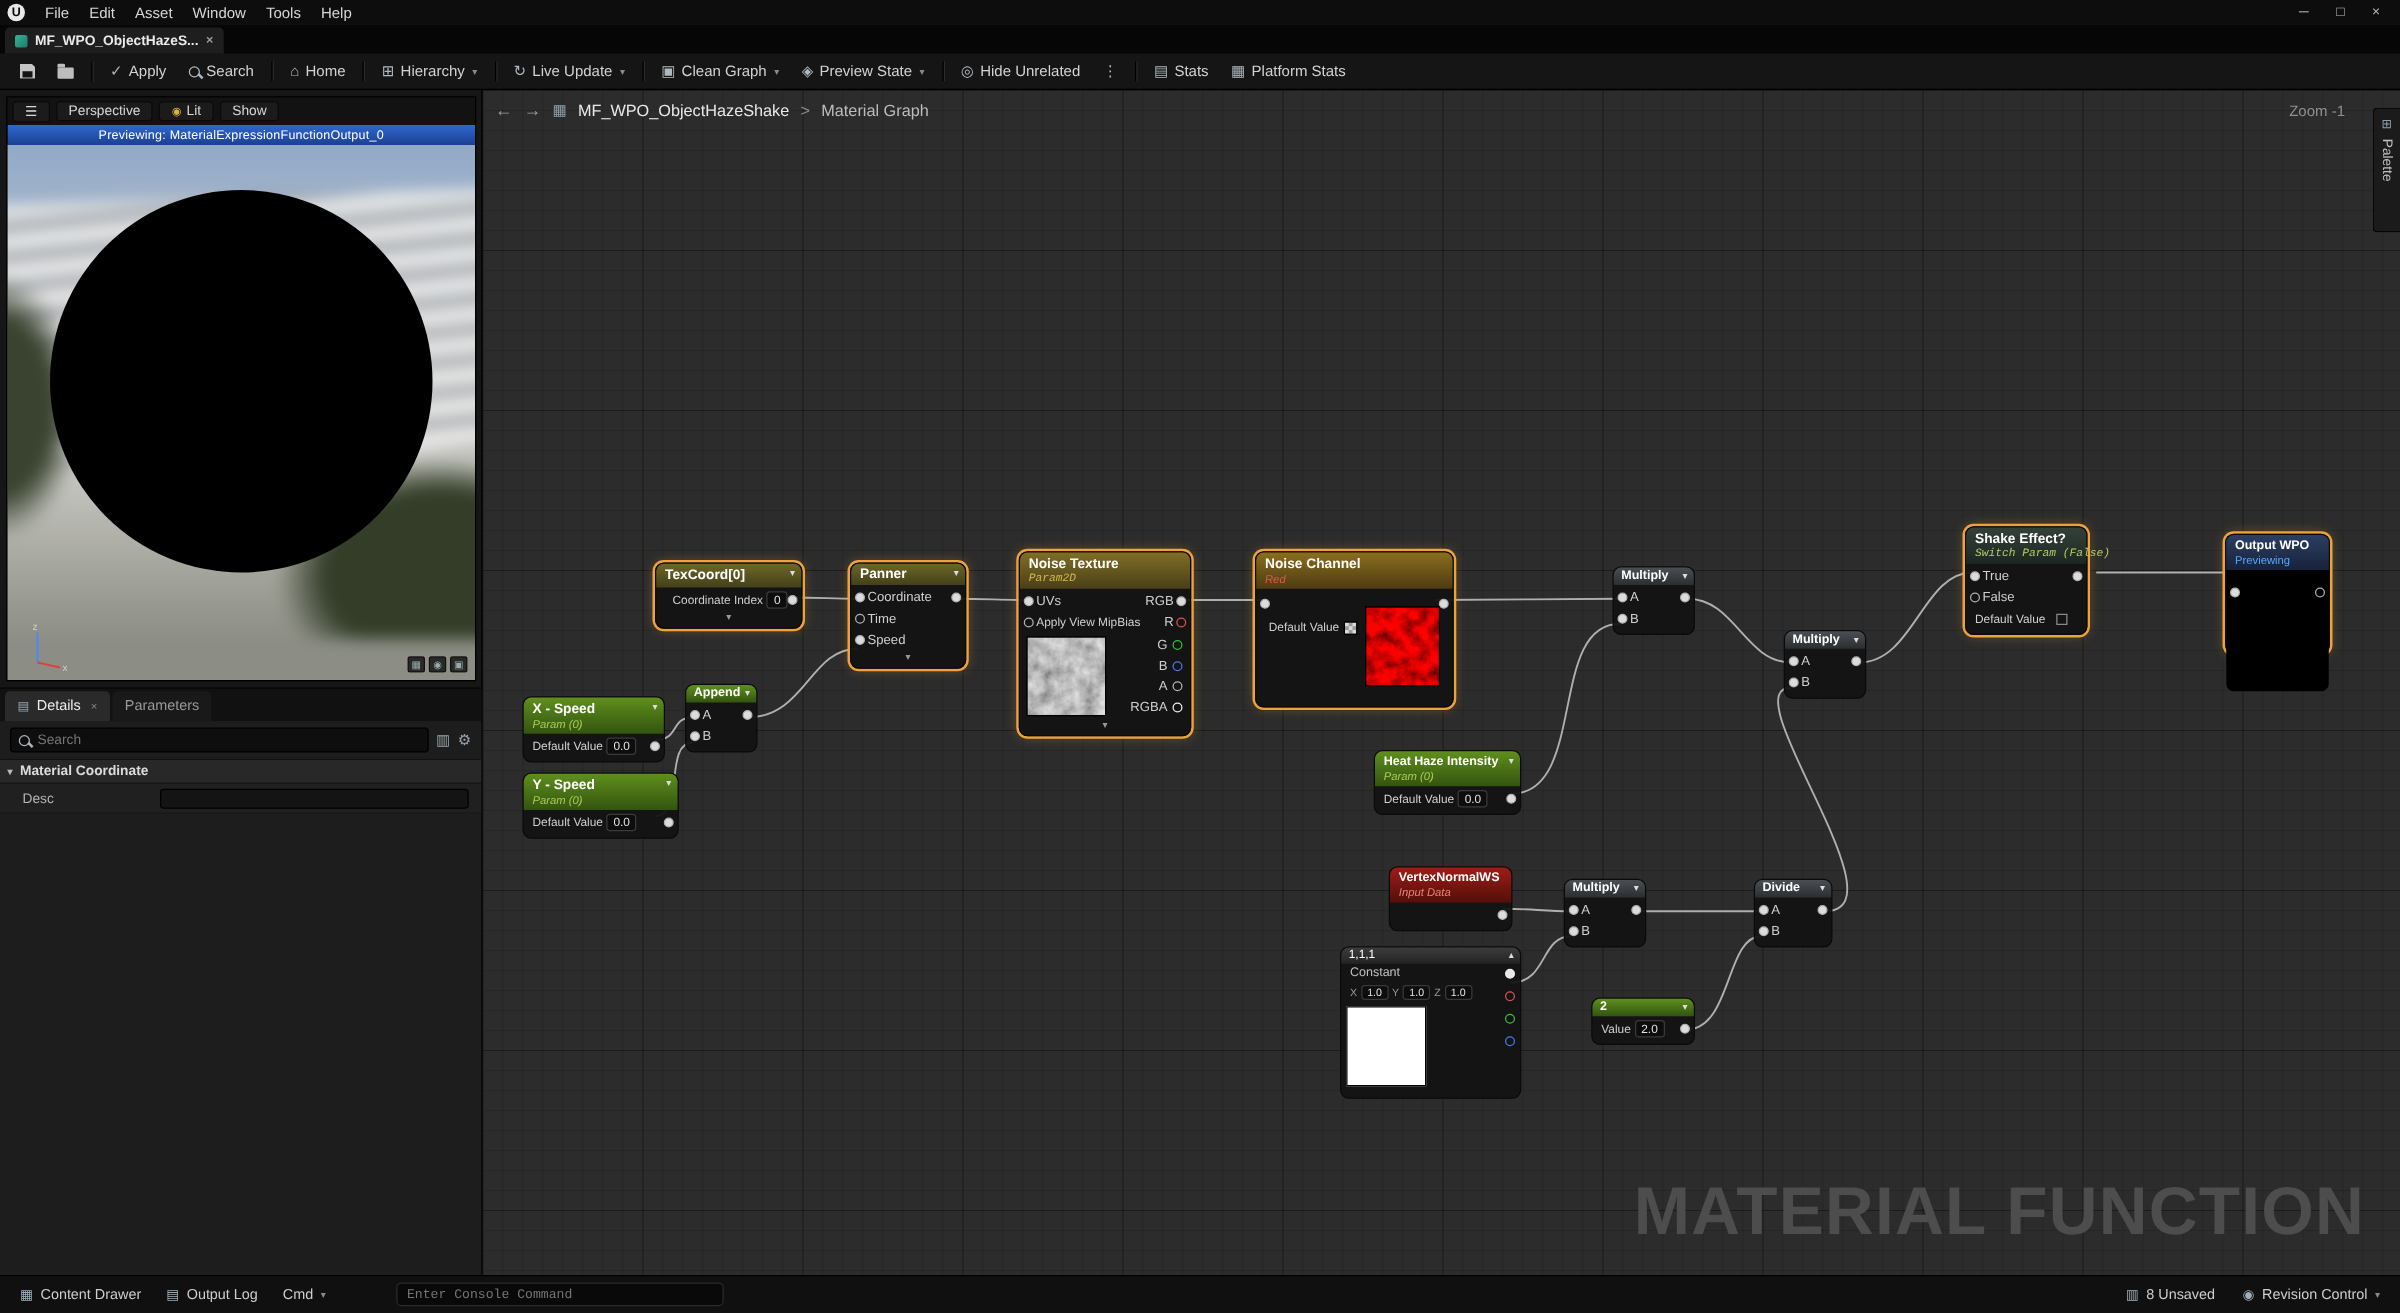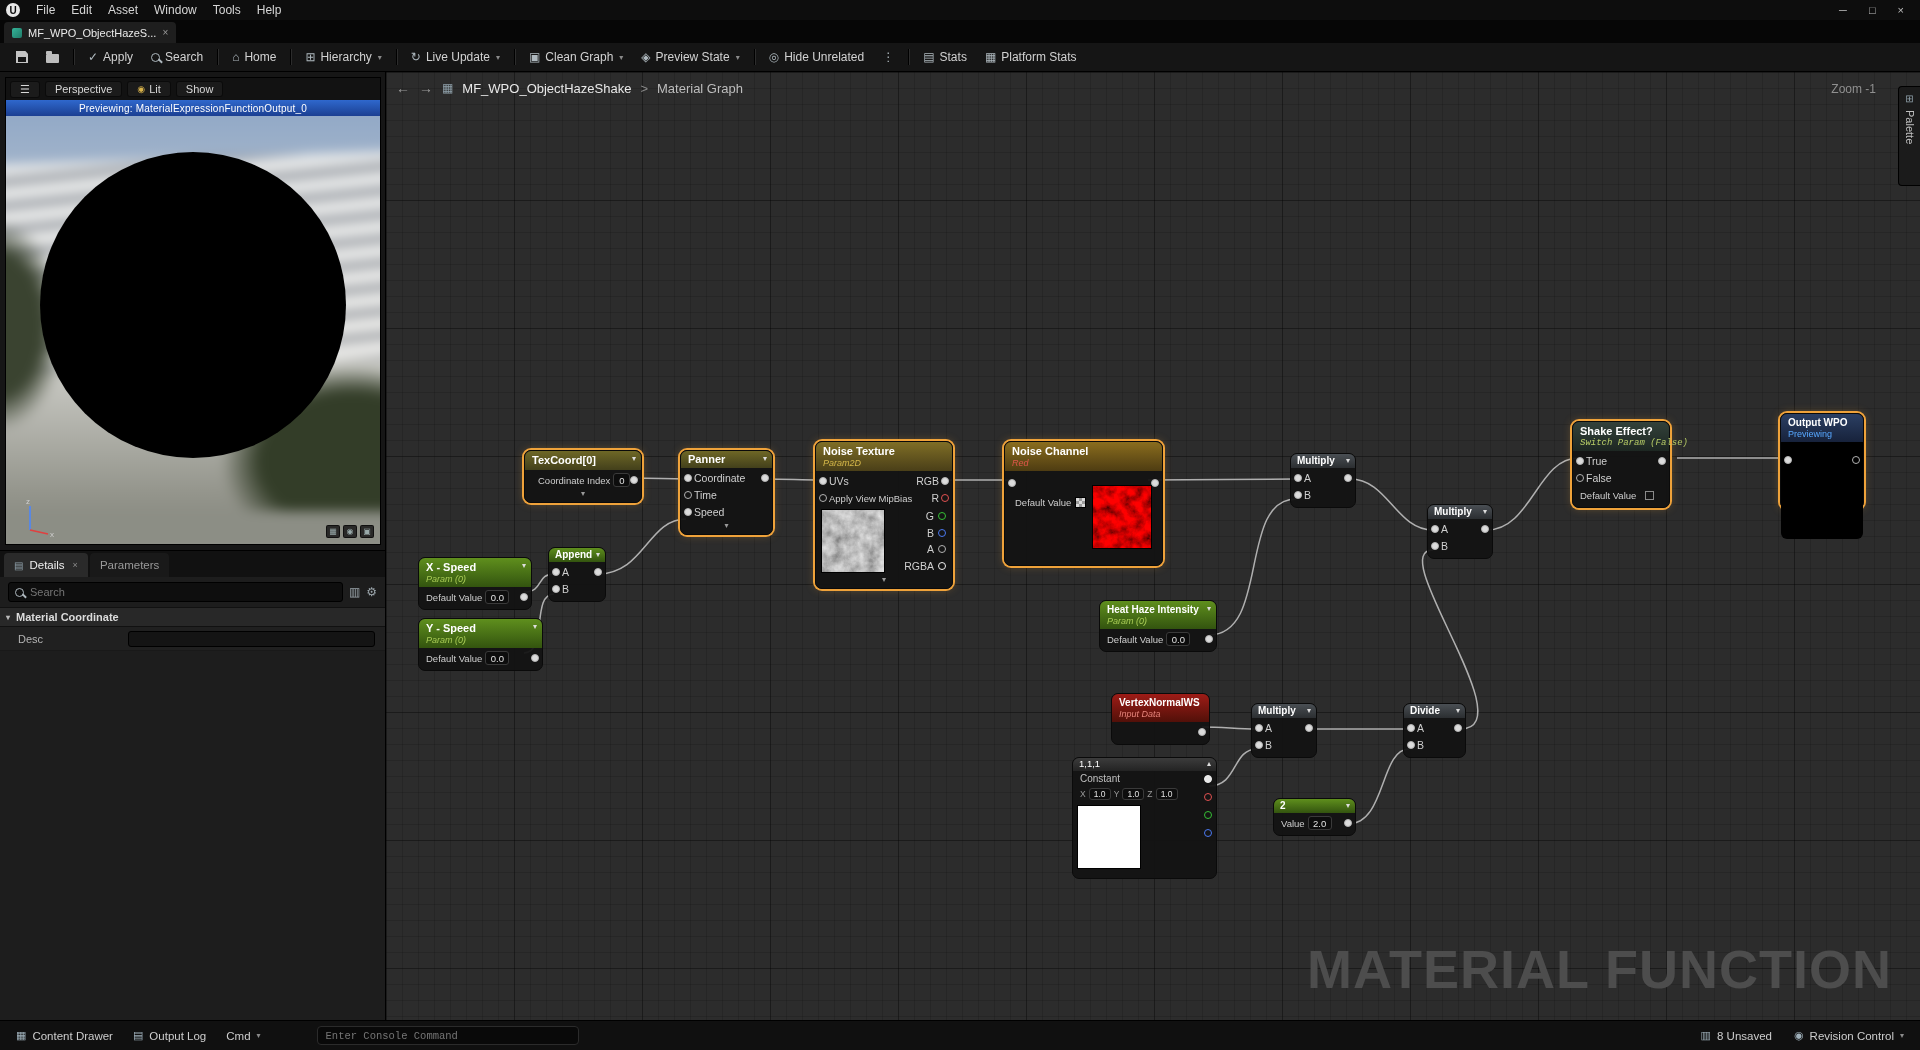--- a/index.html
+++ b/index.html
@@ -9,21 +9,21 @@
 
   
   .menubar { position:absolute; left:0; top:0; right:0; height:20px; background:#0d0d0d; display:flex; align-items:center; padding:0 6px; z-index:50;}
   .uelogo { width:14px; height:14px; border-radius:50%; background:#e8e8e8; color:#0a0a0a; font-weight:bold; font-size:10px; display:flex; align-items:center; justify-content:center; margin-right:8px; }
   .menuitem { padding:0 8px; color:#d6d6d6; font-size:12px; height:20px; line-height:20px; cursor:default; }
   .wincontrols { margin-left:auto; display:flex; gap:22px; padding-right:10px; color:#bdbdbd; font-size:11px; }
   .wincontrols span { cursor:default; }
 
   
   .tabbar { position:absolute; left:0; top:20px; right:0; height:23px; background:#060606; display:flex; align-items:flex-end; padding-left:4px; z-index:50;}
-  .asset-tab { height:21px; background:#1e1e1e; border-radius:4px 4px 0 0; display:flex; align-items:center; gap:6px; padding:0 8px; min-width:170px; }
+  .asset-tab { height:21px; background:#1e1e1e; border-radius:4px 4px 0 0; display:flex; align-items:center; gap:6px; padding:0 8px; min-width:170px;font-weight:bold; }
   .tab-ico { width:10px; height:10px; border-radius:2px; background:linear-gradient(135deg,#35b59a,#1f7a68); }
   .asset-tab .lbl { color:#eaeaea; font-size:11px; white-space:nowrap; }
   .asset-tab .x { margin-left:auto; color:#9a9a9a; font-size:10px; }
 
   
   .toolbar { position:absolute; left:0; top:43px; right:0; height:29px; background:#151515; border-bottom:1px solid #000; display:flex; align-items:center; gap:2px; padding:0 8px; z-index:50;}
   .tbtn { display:flex; align-items:center; gap:5px; padding:3px 8px; border-radius:3px; color:#d2d2d2; font-size:12px; cursor:default; }
   .tbtn .g { font-size:12px; color:#aeb8be; }
   .tbtn .cv { font-size:8px; color:#8a8a8a; margin-left:1px; }
   .tsep { width:1px; height:16px; background:#000; box-shadow:1px 0 0 #2c2c2c; margin:0 4px; }
@@ -104,21 +104,21 @@
   .chev { position:absolute; right:5px; top:3px; font-size:8px; color:#ddd; }
   .hd-olive { background:linear-gradient(180deg,#6e6726,#43401b); }
   .hd-goldtex { background:linear-gradient(180deg,#7f6e26,#4a3f18); }
   .hd-gold { background:linear-gradient(180deg,#8a6d1e,#4e3c12); }
   .hd-green { background:linear-gradient(180deg,#5f8f1d,#33540f); }
   .hd-gray { background:linear-gradient(180deg,#4a4f54,#2b2e31); }
   .hd-red { background:linear-gradient(180deg,#9e1c17,#521009); }
   .hd-dark { background:linear-gradient(180deg,#3c3c3c,#232323); }
   .hd-shake { background:linear-gradient(180deg,#33413a,#1d2722); }
   .hd-blue { background:linear-gradient(180deg,#2b3f63,#17223b); }
-  .sub-gold { color:#d6b84a; } .sub-red { color:#e0564c; } .sub-green { color:#a9cc56; }
+  .sub-gold { color:#d6b84a;font-family:Liberation Mono, monospace; } .sub-red { color:#e0564c; } .sub-green { color:#a9cc56; }
   .sub-redlight { color:#e5837a; } .sub-olive { color:#b7cc66;font-family:Liberation Mono, monospace; } .sub-blue { color:#57a7ff; font-style:normal; }
   .nbody { position:relative; padding:2px 0 3px; }
   .prow { position:relative; display:flex; align-items:center; min-height:17px; padding:0 13px; }
   .rgt { margin-left:auto; display:flex; align-items:center; gap:4px; }
   .pin { width:8px; height:8px; border:1.5px solid #b2b2b2; border-radius:50%; flex:none; }
   .pin.fill { background:#dcdcdc; }
   .pin.pr { border-color:#e05050; } .pin.pg { border-color:#35c035; } .pin.pb { border-color:#4a78f0; } .pin.pw { border-color:#f0f0f0; }
   .apinL { position:absolute; left:3px; top:50%; transform:translateY(-50%); }
   .apinR { position:absolute; right:3px; top:50%; transform:translateY(-50%); }
   .vbox { background:#0d0d0d; border:1px solid #3a3a3a; border-radius:3px; color:#e2e2e2; font-size:9.5px; text-align:center; height:14px; font-family:"Liberation Sans",sans-serif; outline:0; padding:0 1px;}
@@ -667,21 +667,21 @@
             <span class="pin apinL"></span>
             <span class="lbl">False</span>
           </div>
         <div class="prow" style="padding-left:7px">
           <span class="lbl" style="font-size:9.5px">Default Value</span>
           <span class="cbox" style="margin-left:auto;margin-right:2px"></span>
         </div>
       </div>
     </div>
 
-    <div class="node sel" style="left:1394px;top:341px;width:84px;height:96px">
+    <div class="node sel" style="left:1394px;top:355px;width:84px;height:96px">
       <div class="nhead hd-blue">
         <span class="ntitle" style="font-size:10px">Output WPO</span>
         <span class="nsub sub-blue">Previewing</span>
       </div>
       <div class="outblack">
         <span class="pin fill" style="position:absolute;left:3px;top:14px"></span>
         <span class="pin" style="position:absolute;right:3px;top:14px"></span>
       </div>
     </div>
 

